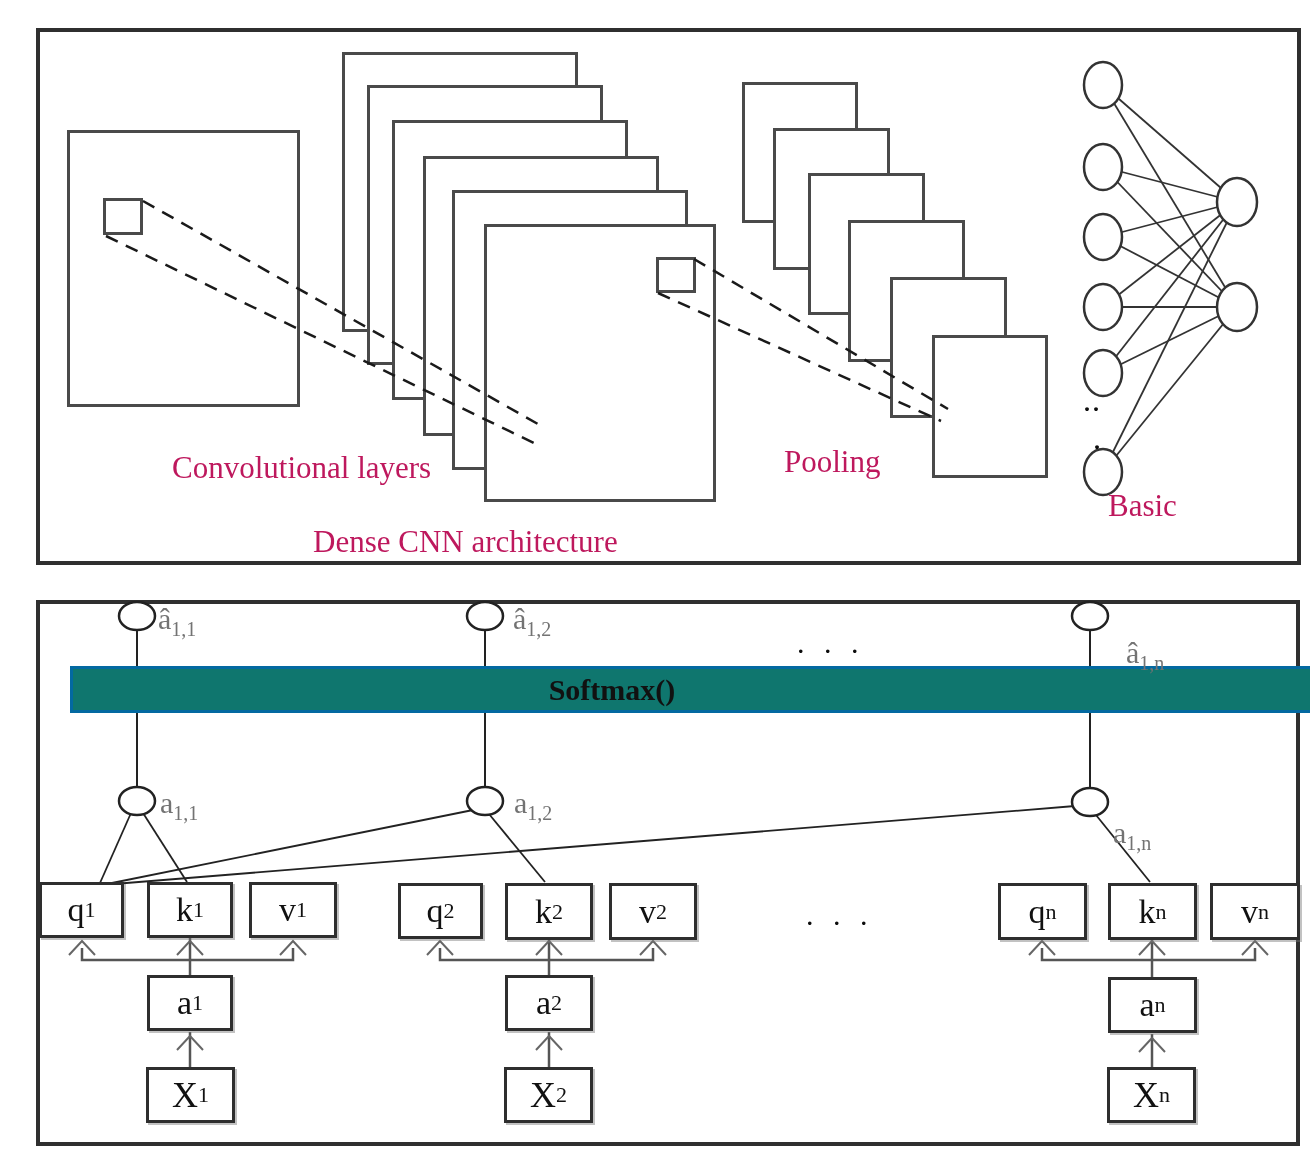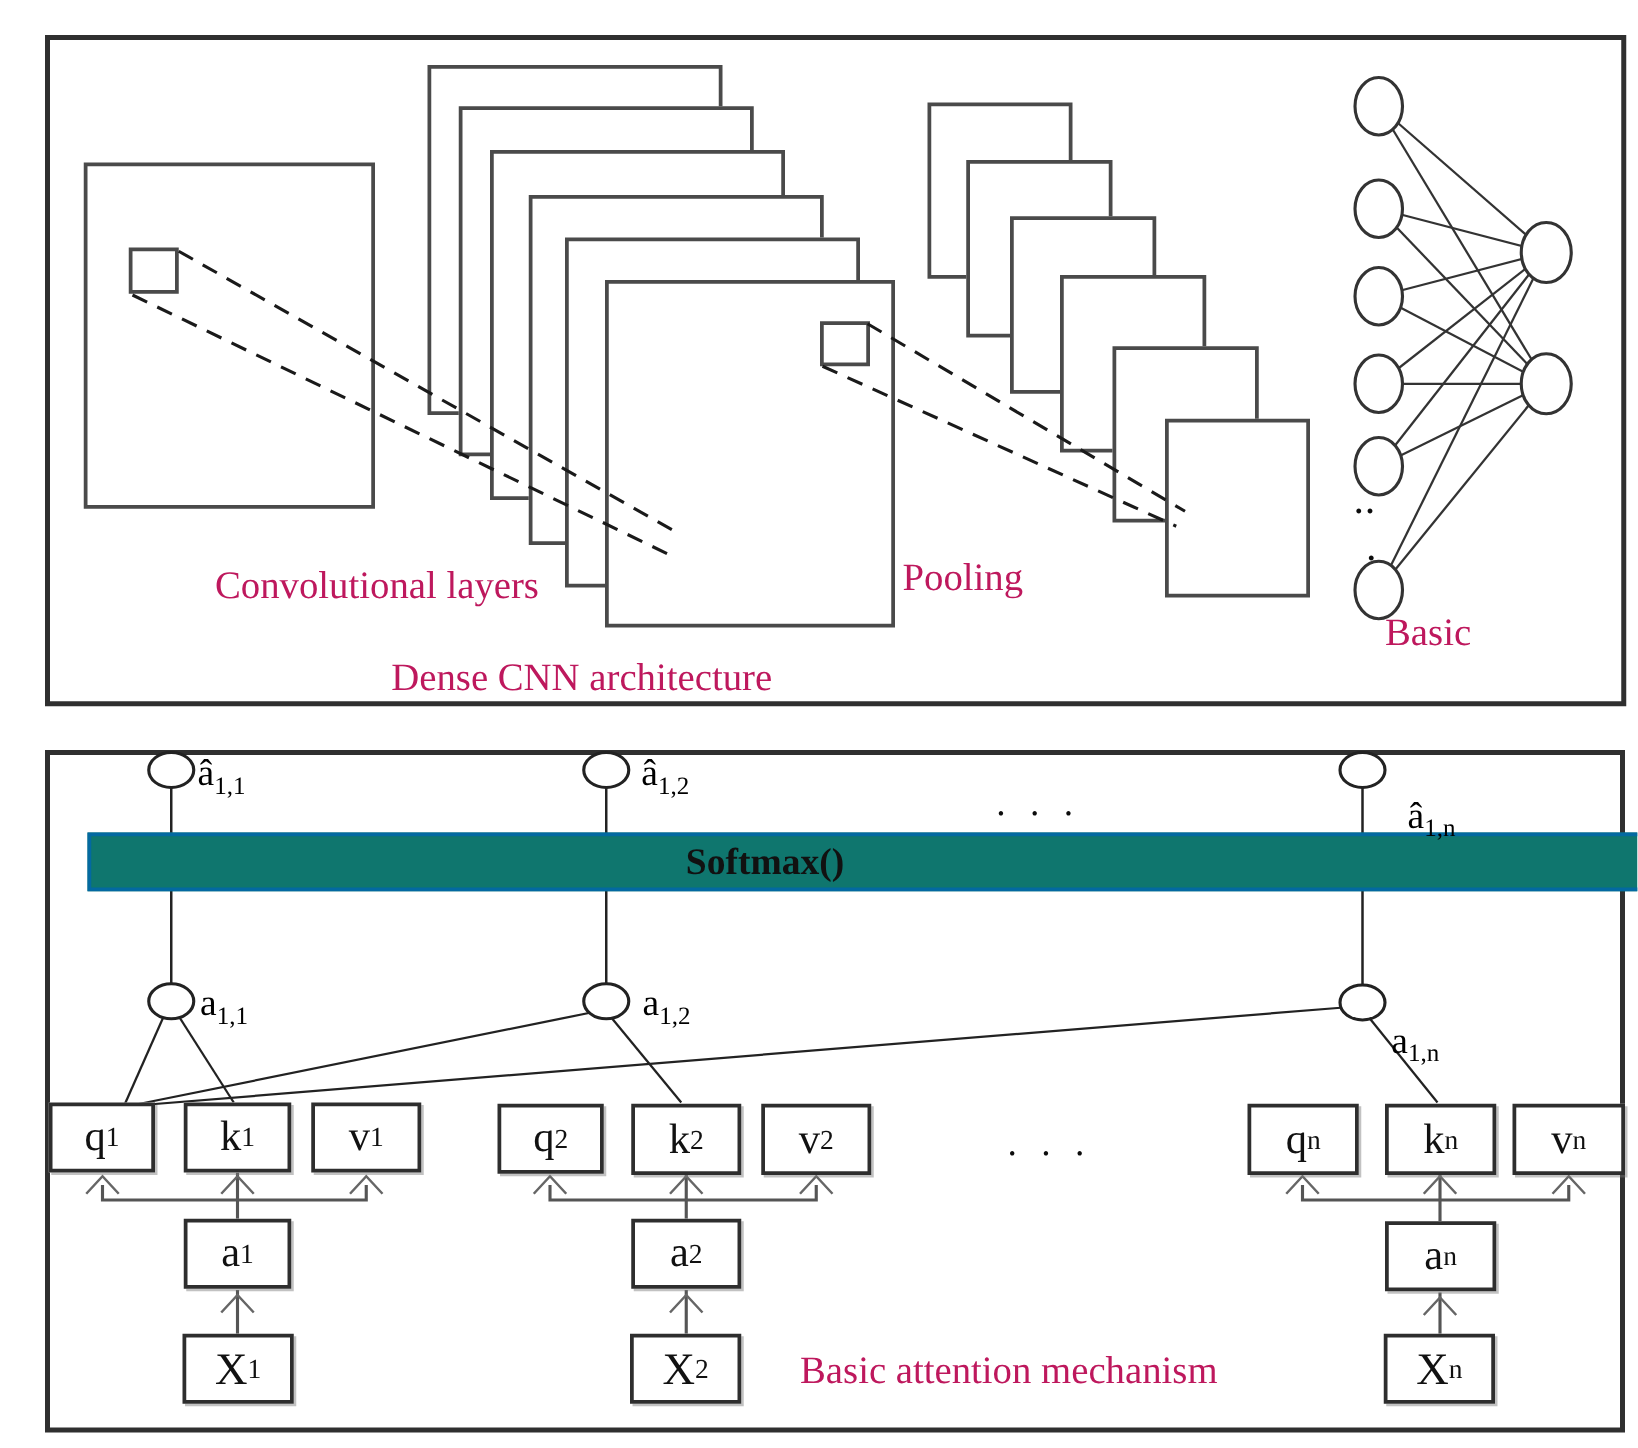--- a/index.html
+++ b/index.html
@@ -3,21 +3,21 @@
 <meta charset="utf-8">
 <style>
   html,body{margin:0;padding:0;background:#ffffff;}
   #stage{position:relative;width:1310px;height:1158px;background:#ffffff;overflow:hidden;
          font-family:"Liberation Serif", serif;color:#111;}
   .panel{position:absolute;border:4px solid #2f2f2f;background:#ffffff;box-sizing:border-box;z-index:1;}
   .sheet{position:absolute;background:#ffffff;border:3px solid #4a4a4a;box-sizing:border-box;}
   .ksq{position:absolute;background:#ffffff;border:3px solid #4a4a4a;box-sizing:border-box;z-index:20;}
   svg.overlay{position:absolute;left:0;top:0;z-index:30;pointer-events:none;}
   .caption{position:absolute;font-size:31px;white-space:nowrap;z-index:50;color:#be185d;}
-  .nlabel{position:absolute;font-size:30px;white-space:nowrap;z-index:50;color:#000000;}
+  .nlabel{position:absolute;font-size:30px;white-space:nowrap;z-index:50;color:#737373;}
   .nlabel sub{font-size:20px;}
   .dots{position:absolute;font-size:30px;letter-spacing:6px;white-space:nowrap;z-index:50;color:#0c0c0c;}
   .ddots{position:absolute;font-size:24px;font-weight:bold;letter-spacing:3px;z-index:50;color:#0c0c0c;}
   .qkv,.abox,.xbox{position:absolute;background:#ffffff;border:3px solid #2e2e2e;box-sizing:border-box;
         display:flex;align-items:center;justify-content:center;z-index:40;
         box-shadow:2px 2px 0 rgba(120,120,120,0.45);}
   .qkv span,.abox span{font-size:34px;line-height:1;}
   .xbox span{font-size:36px;line-height:1;}
   .qkv sup,.abox sup,.xbox sup{font-size:22px;line-height:1;vertical-align:10px;}
   #softmax{position:absolute;left:70px;top:666px;width:1254px;height:47px;background:#0f766e;
@@ -146,21 +146,21 @@
     </g>
     <g stroke="#666" stroke-width="2" fill="none">
       <polyline points="1029,955 1042,941 1055,955"></polyline>
       <polyline points="1139,955 1152,941 1165,955"></polyline>
       <polyline points="1242,955 1255,941 1268,955"></polyline>
       <polyline points="1139,1052 1152,1038 1165,1052"></polyline>
     </g>
   </svg>
 
   <div class="caption" style="left:172px;top:450px">Convolutional layers</div>
-  <div class="caption" style="left:722px;top:444px">Pooling</div>
+  <div class="caption" style="left:784px;top:444px">Pooling</div>
   <div class="caption" style="left:1108px;top:488px">Basic</div>
   <div class="caption" style="left:313px;top:524px">Dense CNN architecture</div>
   <div class="ddots" style="left:1084px;top:390px">..</div>
   <div class="ddots" style="left:1094px;top:428px">.</div>
 
   <div id="softmax">
     <span>Softmax()</span>
   </div>
 
   <div class="nlabel" style="left:158px;top:602px"><span>â</span><sub>1,1</sub></div>
@@ -231,15 +231,14 @@
     </div>
   <div class="xbox" style="left:504px;top:1067px;width:89px;height:56px">
       <span>X</span>
       <sup>2</sup>
     </div>
   <div class="xbox" style="left:1107px;top:1067px;width:89px;height:56px">
       <span>X</span>
       <sup>n</sup>
     </div>
 
-  <div class="caption" style="left:640px;top:1078px">Basic attention mechanism</div>
 
 </div>
 
 </body></html>

